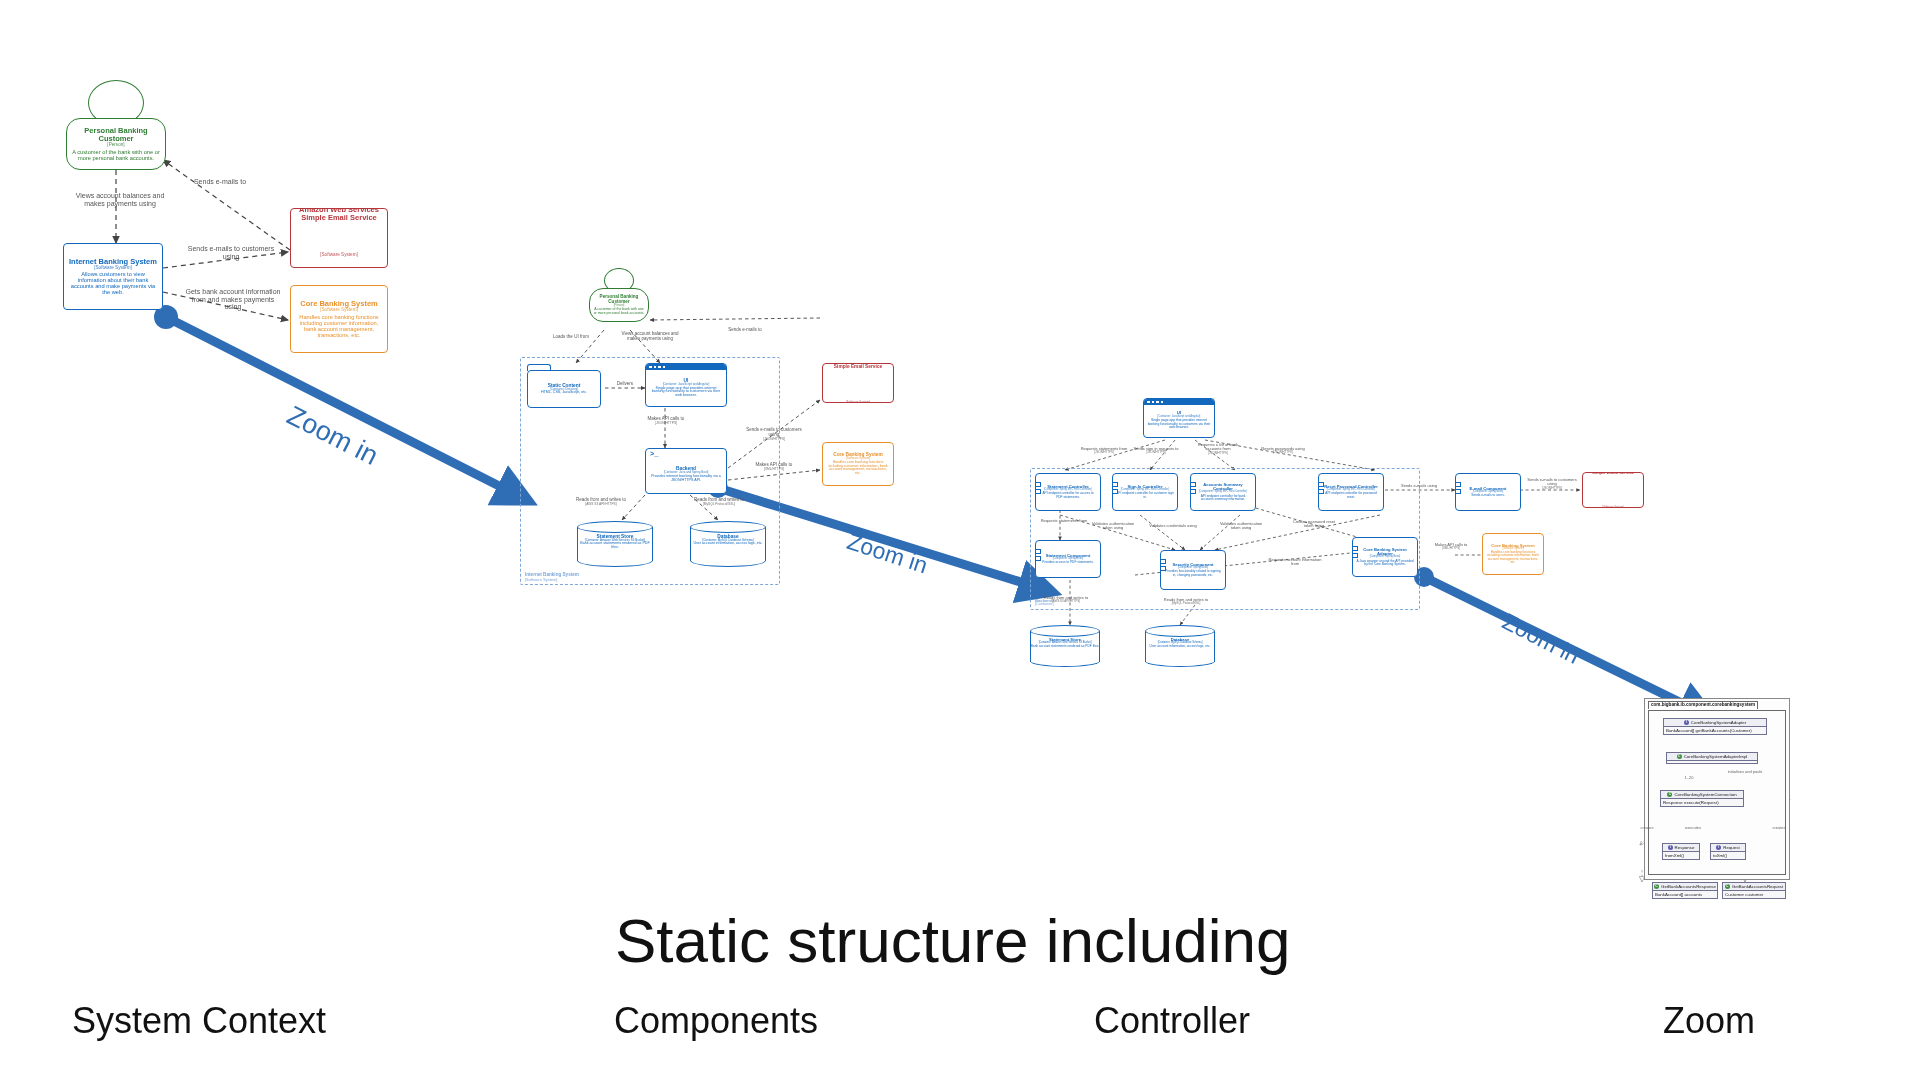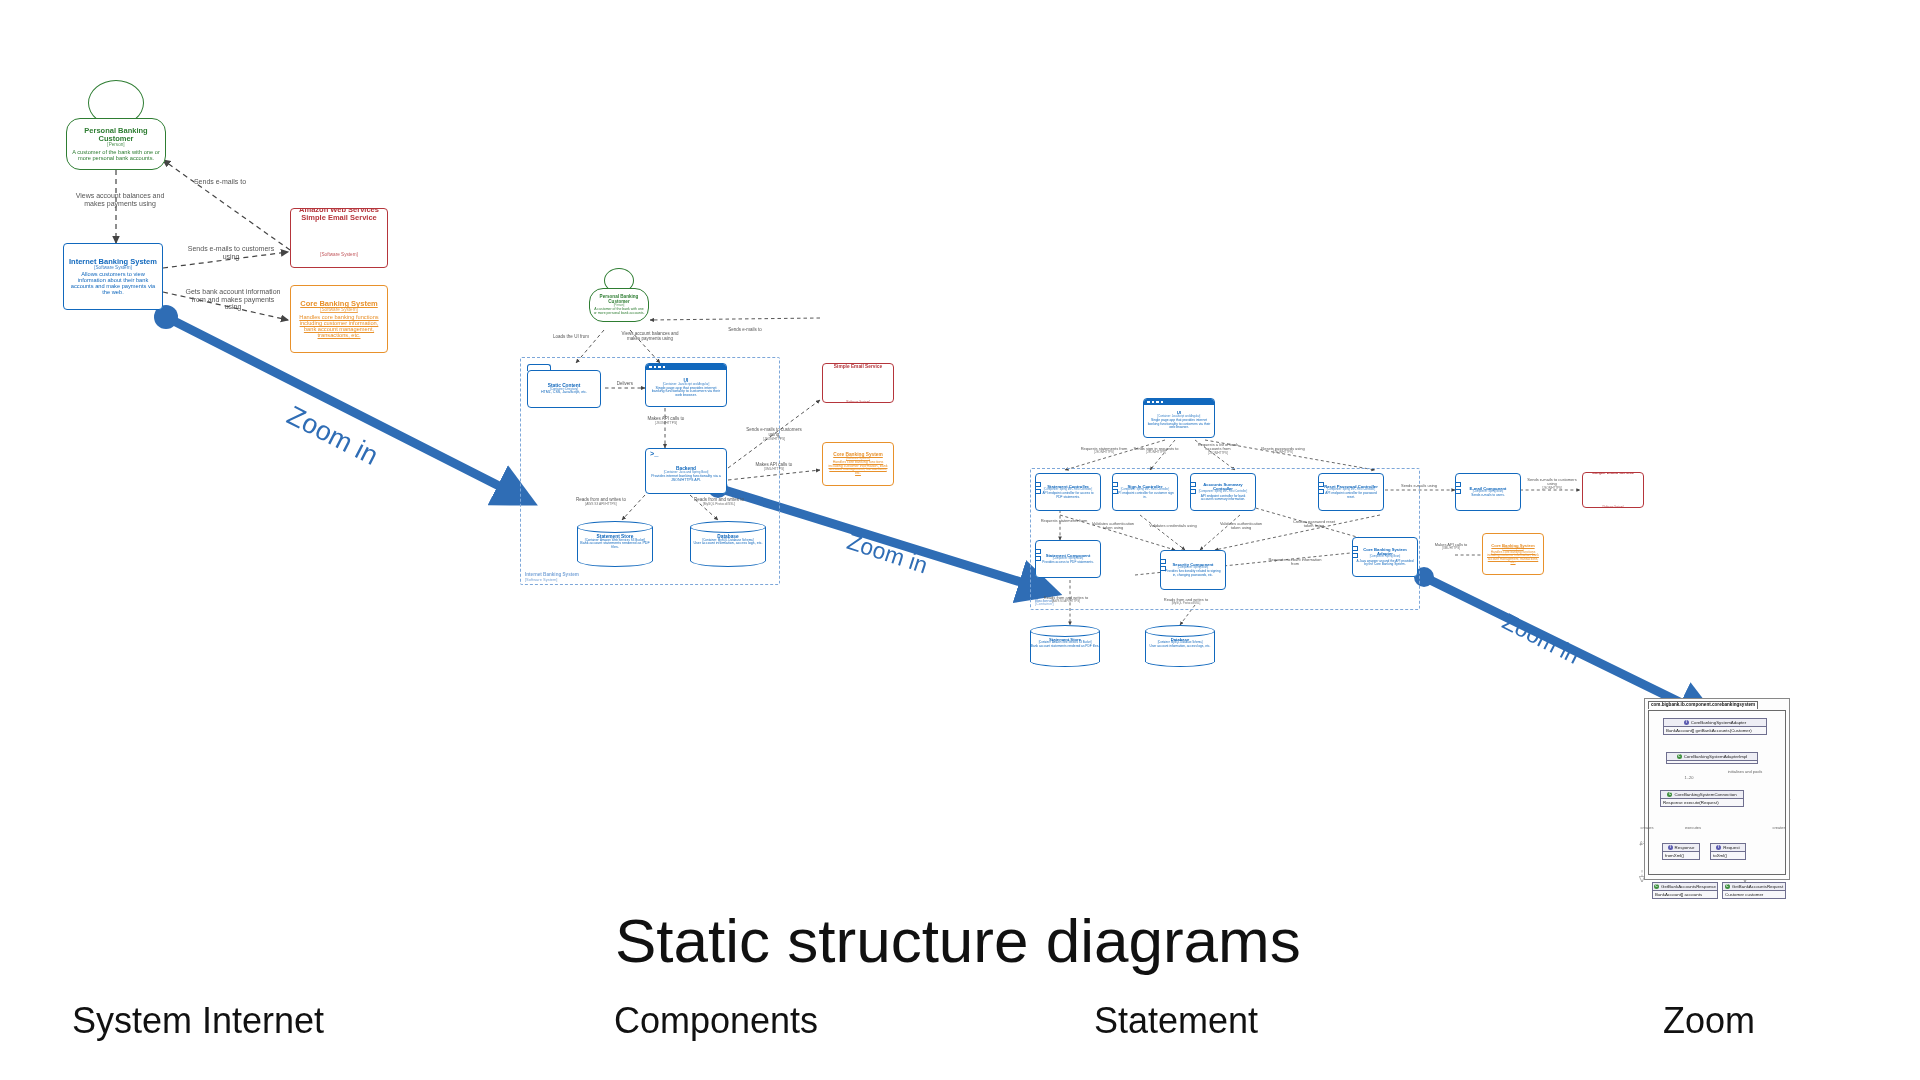--- a/index.html
+++ b/index.html
@@ -33,21 +33,21 @@
   .person .nm, .person .tp, .person .ds { color:#2e7d32; }
   .head {
     position:absolute; border:1.4px solid #2e7d32; border-radius:50%;
     background:#fff;
   }
   .sysblue { border-color:#1168bd; color:#1168bd; border-radius:4px; }
   .sysblue .nm,.sysblue .tp,.sysblue .ds { color:#1168bd; }
   .sysred { border-color:#b5353b; color:#b5353b; border-radius:4px; }
   .sysred .nm,.sysred .tp,.sysred .ds { color:#b5353b;margin-top:32px; }
   .sysorange { border-color:#e8912b; color:#e8912b; border-radius:4px; }
-  .sysorange .nm,.sysorange .tp,.sysorange .ds { color:#e8912b;text-decoration:underline; }
+  .sysorange .nm,.sysorange .tp,.sysorange .ds { color:#e8912b; }
 
   
   .browserbar {
     position:absolute; top:0; left:0; right:0; height:6px;
     background:#1168bd;
   }
   .browserdots { position:absolute; top:1.5px; left:3px; display:flex; gap:2px; }
   .browserdots i { width:2.5px; height:2.5px; background:#fff; display:block; }
   .foldertab {
     position:absolute; border:1.4px solid #1168bd; border-bottom:none;
@@ -602,20 +602,20 @@
     <div class="rel" style="left:1678px; top:826px; width:30px; font-size:4px; color:#666;">
       <span>executes</span></div>
     <div class="rel" style="left:1764px; top:826px; width:30px; font-size:4px; color:#666;">
       <span>creates</span></div>
   </div>
 
   <div class="zoomlabel" style="left:296px; top:400px; font-size:27px; transform:rotate(27deg); transform-origin:left top;">Zoom in</div>
   <div class="zoomlabel" style="left:852px; top:528px; font-size:23px; transform:rotate(18deg); transform-origin:left top;">Zoom in</div>
   <div class="zoomlabel" style="left:1510px; top:608px; font-size:23px; transform:rotate(27deg); transform-origin:left top;">Zoom in</div>
 
-  <div class="maintitle" style="left:615px; top:905px;">Static structure diagrams</div>
-
-  <div class="caption" style="left:72px; top:1000px; font-size:36px;">System Internet</div>
+  <div class="maintitle" style="left:615px; top:905px;">Static structure including</div>
+
+  <div class="caption" style="left:72px; top:1000px; font-size:36px;">System Context</div>
   <div class="caption" style="left:614px; top:1000px; font-size:36px;">Components</div>
-  <div class="caption" style="left:1094px; top:1000px; font-size:36px;">Statement</div>
+  <div class="caption" style="left:1094px; top:1000px; font-size:36px;">Controller</div>
   <div class="caption" style="left:1663px; top:1000px; font-size:36px;">Zoom</div>
 
 </div>
 
 </body></html>

